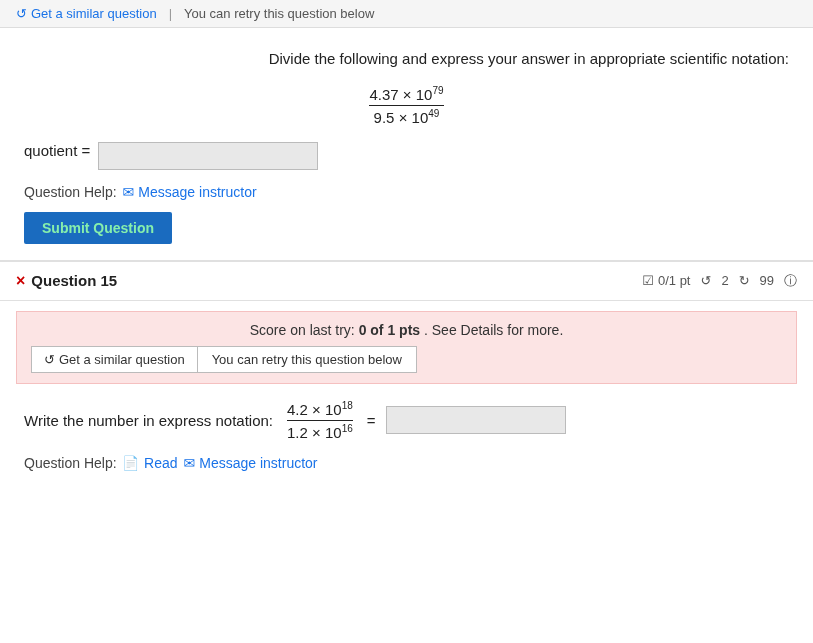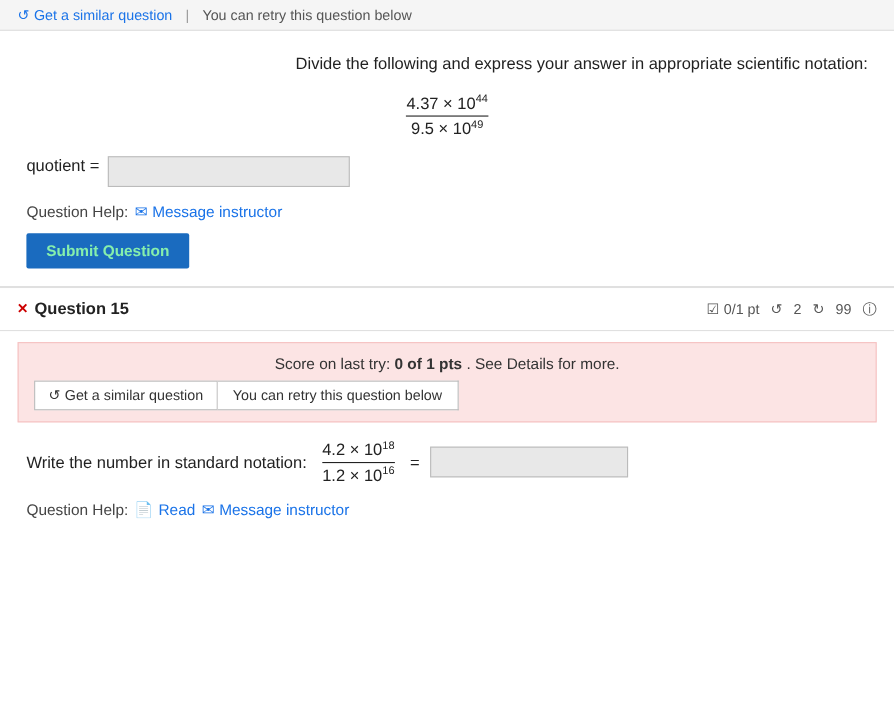--- a/index.html
+++ b/index.html
@@ -280,21 +280,21 @@
   <span class="separator">|</span>
   <span>You can retry this question below</span>
 </div>
 
 <div class="question-section">
   <div class="question-text">Divide the following and express your answer in appropriate scientific notation:</div>
 
   <div class="math-block">
     <div class="math-fraction">
       <div class="math-numerator">
-        <span>4.37 × 10</span><sup>44</sup>
+        <span>4.37 × 10</span><sup>79</sup>
       </div>
       <div class="math-denominator">
         <span>9.5 × 10</span><sup>49</sup>
       </div>
     </div>
   </div>
 
   <div class="answer-row">
     <span class="answer-label">quotient =</span>
     <input class="answer-input" type="text" value="" style="">
@@ -339,21 +339,21 @@
     <button class="similar-question-btn">
       <span>↺</span>
       <span>Get a similar question</span>
     </button>
     <div class="retry-text">You can retry this question below</div>
   </div>
 </div>
 
 <div class="q15-content">
   <div class="standard-notation-row">
-    <span class="standard-notation-label">Write the number in standard notation:</span>
+    <span class="standard-notation-label">Write the number in express notation:</span>
     <div class="math-fraction">
       <div class="math-numerator">
         <span>4.2 × 10</span><sup>18</sup>
       </div>
       <div class="math-denominator">
         <span>1.2 × 10</span><sup>16</sup>
       </div>
     </div>
     <span class="equals-sign">=</span>
     <input class="answer-input-q15" type="text" value="" style="">

